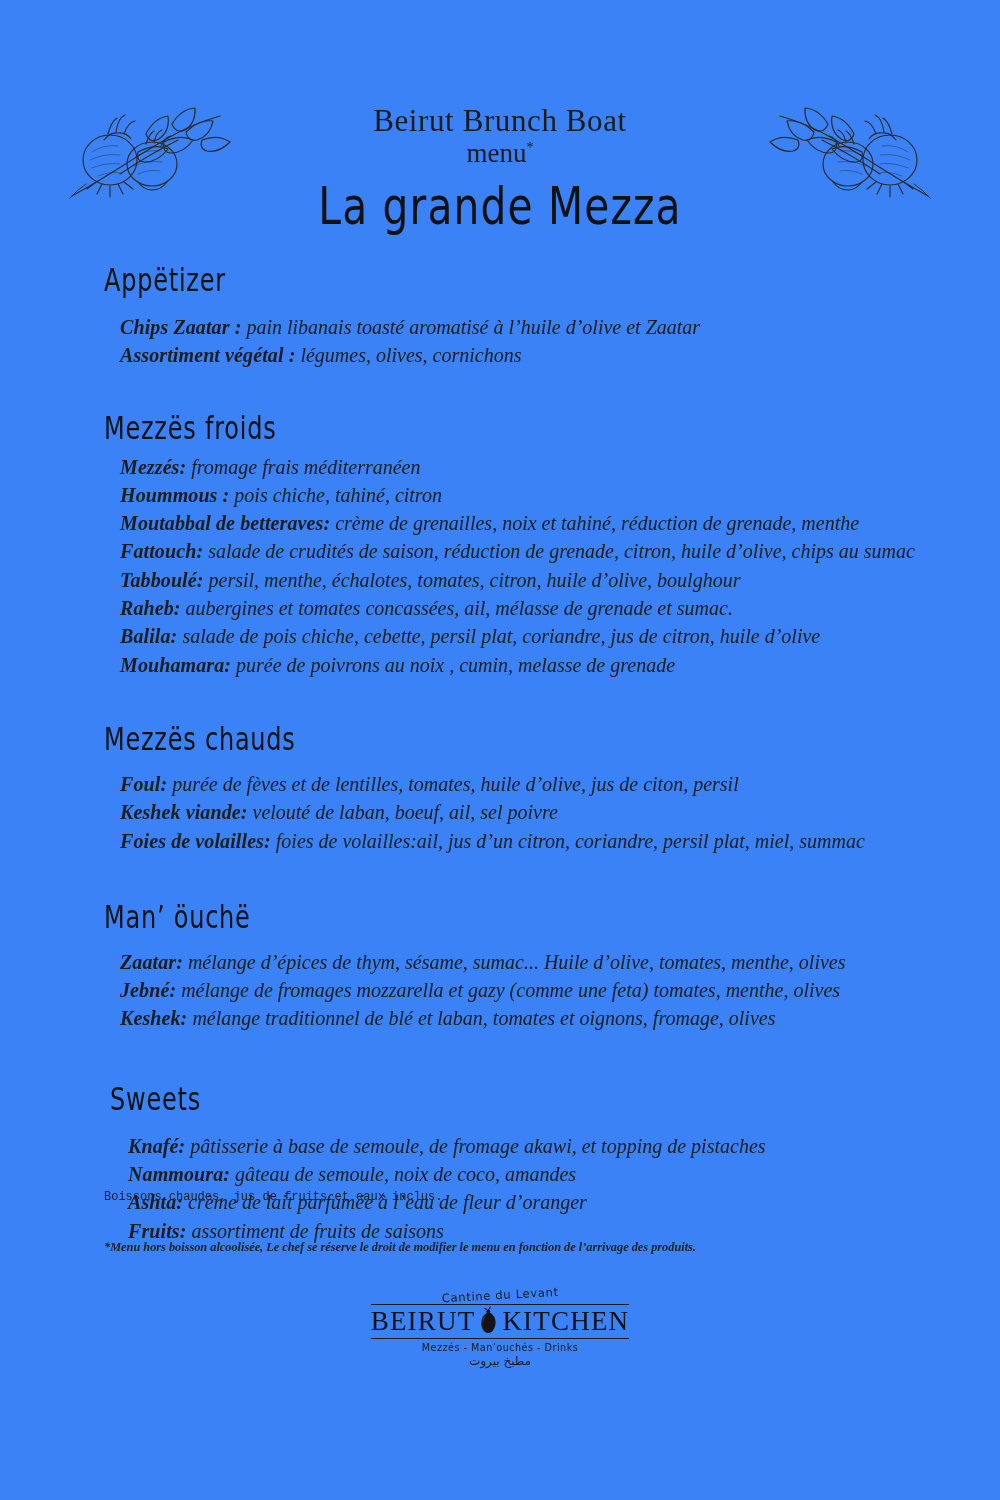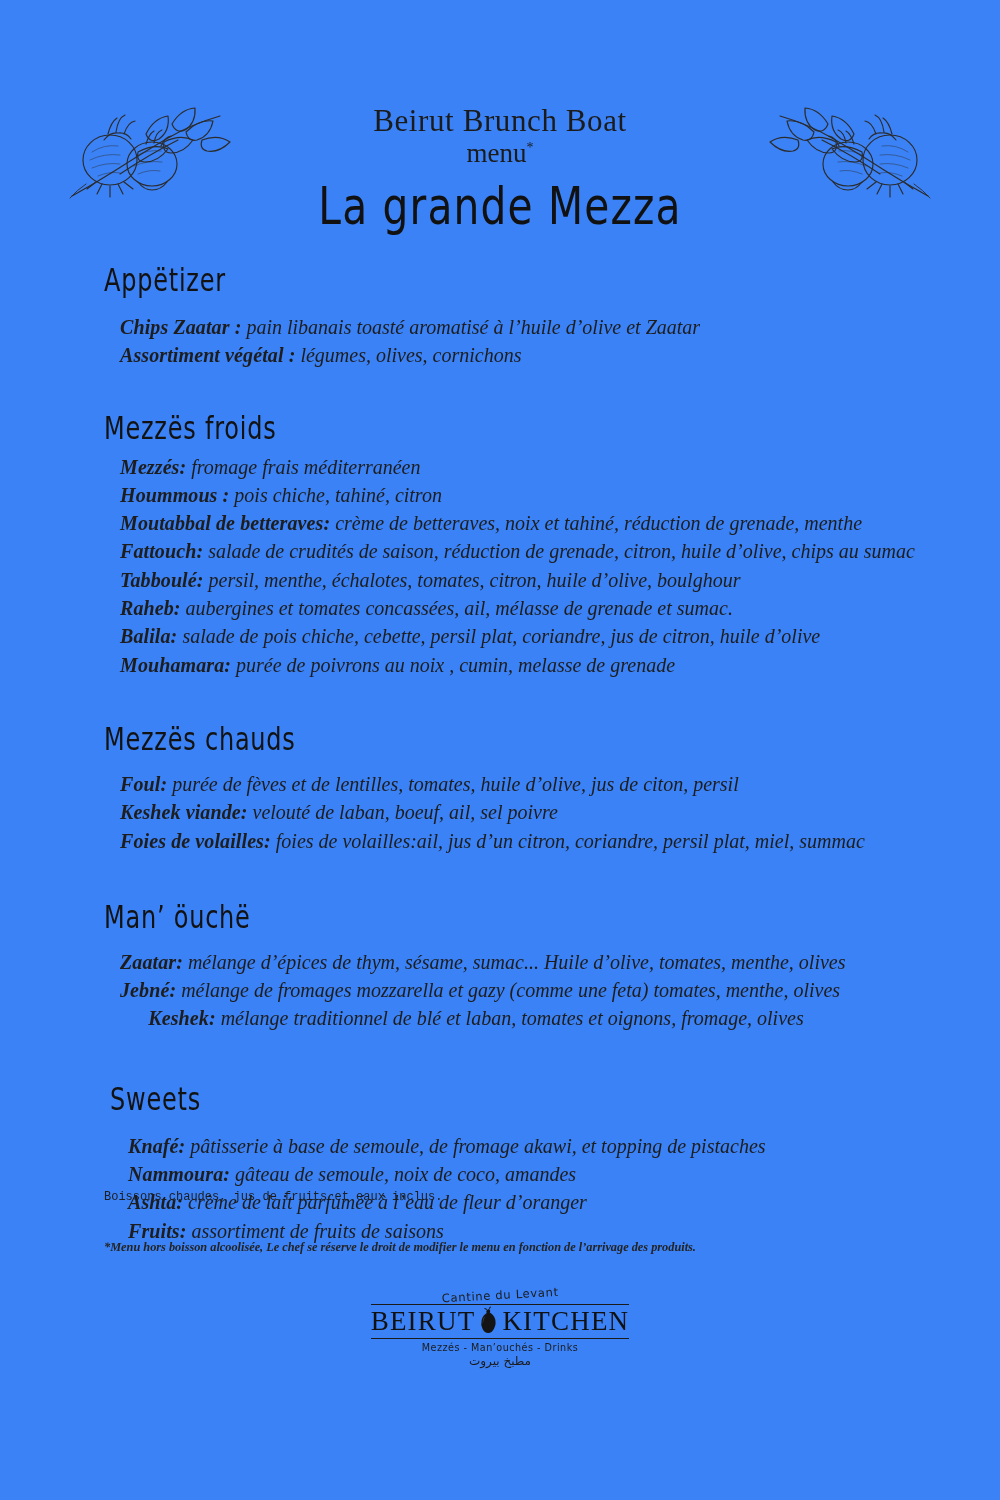--- a/index.html
+++ b/index.html
@@ -119,21 +119,21 @@
   .sec-appetizer   .section-heading { margin-left: 104px; }
   .sec-appetizer   .items           { margin-left: 120px; margin-top: 22px; }
 
   .sec-cold        .section-heading { margin-left: 104px; }
   .sec-cold        .items           { margin-left: 120px; margin-top: 14px; }
 
   .sec-hot         .section-heading { margin-left: 104px; }
   .sec-hot         .items           { margin-left: 120px; margin-top: 20px; }
 
   .sec-manouche    .section-heading { margin-left: 104px; }
-  .sec-manouche    .items           { margin-left: 120px; margin-top: 20px; text-align: center; }
+  .sec-manouche    .items           { margin-left: 120px; margin-top: 20px; }
 
   .sec-sweets      .section-heading { margin-left: 102px; }
   .sec-sweets      .items           { margin-left: 120px; margin-top: 22px; }
 
   .sec-appetizer { margin-top: 0; }
   .sec-cold      { margin-top: 40px; }
   .sec-hot       { margin-top: 42px; }
   .sec-manouche  { margin-top: 44px; }
   .sec-sweets    { margin-top: 48px; padding-left: 8px; }
 
@@ -398,21 +398,21 @@
           <li class="item"><span class="item-name">Chips Zaatar :</span> <span class="item-desc">pain libanais toasté aromatisé à l’huile d’olive et Zaatar</span></li>
           <li class="item"><span class="item-name">Assortiment végétal :</span> <span class="item-desc">légumes, olives, cornichons</span></li>
         </ul>
       </div>
 
       <div class="section sec-cold">
         <div class="section-heading">Mezzës froids</div>
         <ul class="items">
           <li class="item"><span class="item-name">Mezzés:</span> <span class="item-desc">fromage frais méditerranéen</span></li>
           <li class="item"><span class="item-name">Hoummous :</span> <span class="item-desc">pois chiche, tahiné, citron</span></li>
-          <li class="item"><span class="item-name">Moutabbal de betteraves:</span> <span class="item-desc">crème de betteraves, noix et tahiné, réduction de grenade, menthe</span></li>
+          <li class="item"><span class="item-name">Moutabbal de betteraves:</span> <span class="item-desc">crème de grenailles, noix et tahiné, réduction de grenade, menthe</span></li>
           <li class="item"><span class="item-name">Fattouch:</span> <span class="item-desc">salade de crudités de saison, réduction de grenade, citron, huile d’olive, chips au sumac</span></li>
           <li class="item"><span class="item-name">Tabboulé:</span> <span class="item-desc">persil, menthe, échalotes, tomates, citron, huile d’olive, boulghour</span></li>
           <li class="item"><span class="item-name">Raheb:</span> <span class="item-desc">aubergines et tomates concassées, ail, mélasse de grenade et sumac.</span></li>
           <li class="item"><span class="item-name">Balila:</span> <span class="item-desc">salade de pois chiche, cebette, persil plat, coriandre,  jus de citron, huile d’olive</span></li>
           <li class="item"><span class="item-name">Mouhamara:</span> <span class="item-desc">purée de poivrons au noix , cumin, melasse de grenade</span></li>
         </ul>
       </div>
 
       <div class="section sec-hot">
         <div class="section-heading">Mezzës chauds</div>

